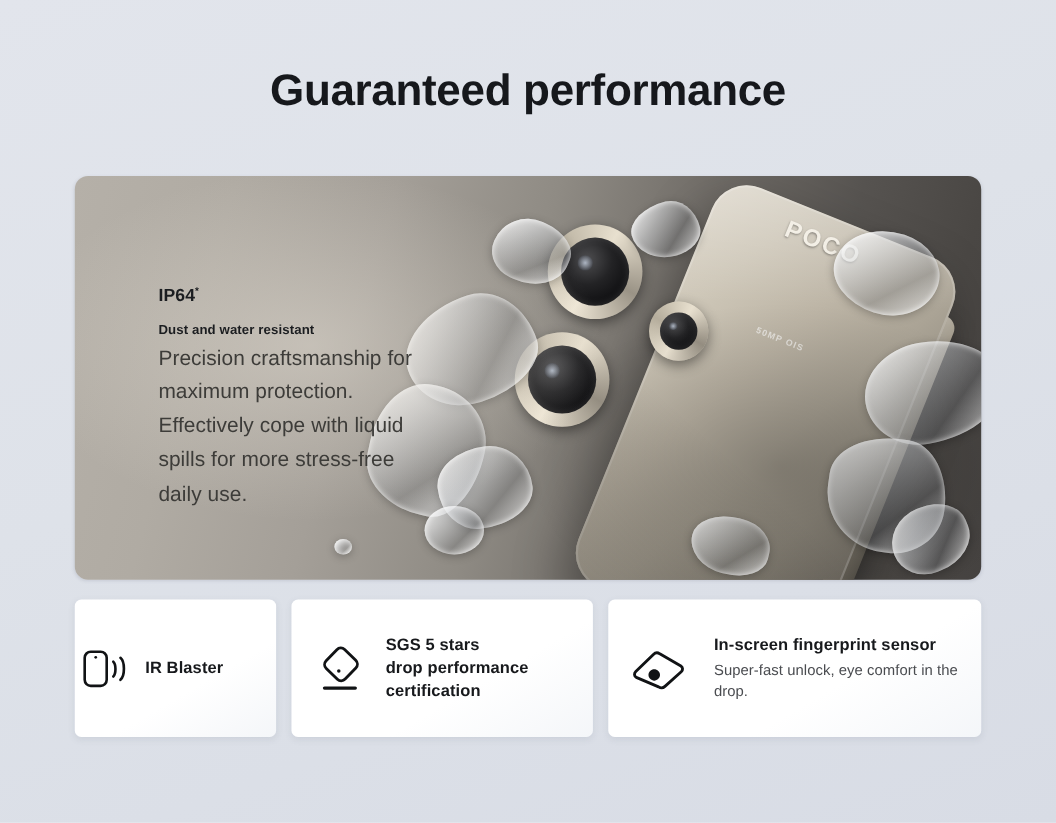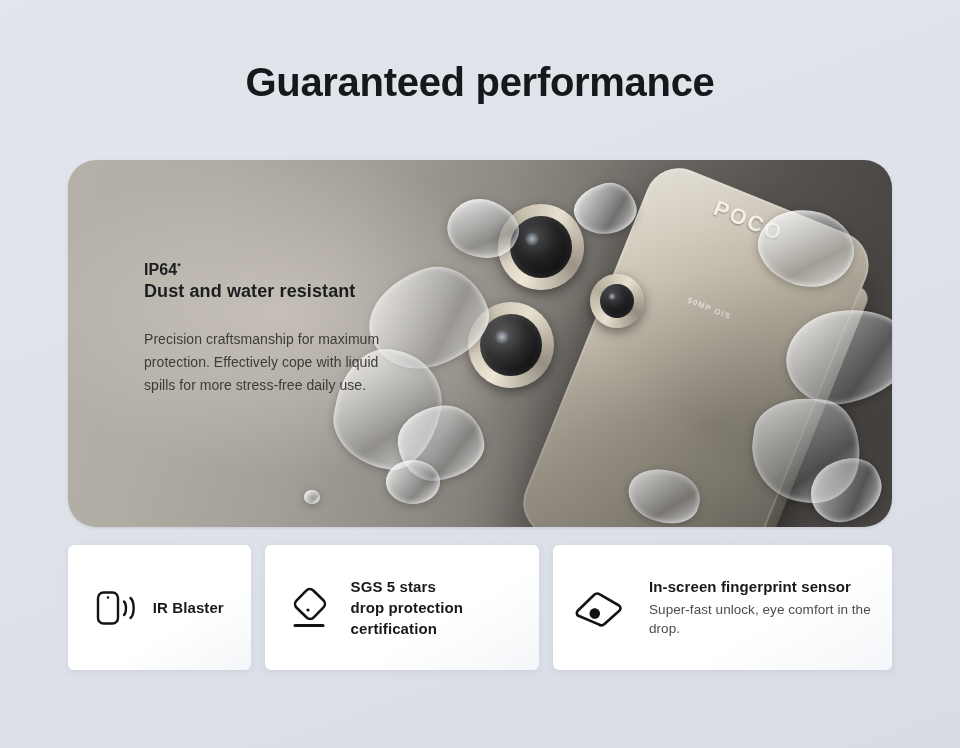--- a/index.html
+++ b/index.html
@@ -35,21 +35,21 @@
     font-family: "Liberation Sans", sans-serif;
   }
 
   
   .hero {
     position: absolute;
     left: 68px;
     top: 160px;
     width: 824px;
     height: 367px;
-    border-radius: 28px;
+    border-radius: 12px;
     overflow: hidden;
     background: linear-gradient(105deg, #b5b0a8 0%, #b0aba3 16%, #a49f98 32%,
                                 #8f8b84 48%, #6f6b66 64%, #565350 78%,
                                 #4a4744 90%, #454240 100%);
     box-shadow: 0 1px 3px rgba(80,90,110,0.16);
   }
 
   
   .hero-sheen {
     position: absolute;
@@ -73,30 +73,30 @@
     color: #1b1d20;
     line-height: 1.25;
     letter-spacing: 0.1px;
   }
   .hero-eyebrow sup {
     font-size: 9px;
     vertical-align: super;
     line-height: 0;
   }
   .hero-heading {
-    font-size: 18px;
+    font-size: 12px;
     font-weight: 700;
     color: #1b1d20;
     line-height: 1.3;
     letter-spacing: 0.1px;
-    margin-top: 0;
+    margin-top: 13px;
   }
   .hero-body {
-    margin-top: 25px;
-    font-size: 14px;
+    margin-top: 3px;
+    font-size: 19px;
     line-height: 1.62;
     color: #3d3c39;
     font-weight: 400;
     letter-spacing: 0.05px;
   }
 
   
   .phone-stage {
     position: absolute;
     left: 400px;
@@ -228,21 +228,21 @@
     display: flex;
     gap: 14px;
   }
   .card {
     background: linear-gradient(150deg, #ffffff 0%, #ffffff 62%, #f4f6f9 100%);
     border-radius: 6px;
     display: flex;
     align-items: center;
     box-shadow: 0 2px 6px rgba(90,100,120,0.10);
   }
-  .card-1 { width: 194px; justify-content: center; gap: 12px; padding: 0 6px; }
+  .card-1 { width: 194px; gap: 12px; padding: 0 6px; }
   .card-2 { width: 262px; gap: 18px; padding: 0 22px; }
   .card-3 { width: 340px; gap: 24px; padding: 0 20px; }
 
   .card-icon {
     flex: 0 0 auto;
     display: flex;
     align-items: center;
     justify-content: center;
   }
   .card-label {
@@ -343,21 +343,21 @@
         <svg width="46" height="48" viewBox="0 0 46 48" fill="none" xmlns="http://www.w3.org/2000/svg">
           <g transform="rotate(44 23 20)">
             <rect x="11" y="8" width="24" height="24" rx="5" stroke="#111315" stroke-width="2.6"></rect>
           </g>
           <circle cx="21" cy="26" r="1.6" fill="#111315"></circle>
           <path d="M8 41.5h28" stroke="#111315" stroke-width="3" stroke-linecap="round"></path>
         </svg>
       </span>
       <span class="card-multiline">
         <span>SGS 5 stars</span><br>
-        <span>drop protection</span><br>
+        <span>drop performance</span><br>
         <span>certification</span>
       </span>
     </div>
 
     <div class="card card-3">
       <span class="card-icon">
         <svg width="52" height="40" viewBox="0 0 52 40" fill="none" xmlns="http://www.w3.org/2000/svg">
           <path d="M5 22.5 21 7c1.6-1.6 4-1.8 5.8-.6L46 17.5c1.9 1.2 2 3.6.3 5.2L31.5 36c-1.6 1.5-4 1.6-5.8.4L5.4 27.8c-2-1.2-2.1-3.6-.4-5.3Z" stroke="#111315" stroke-width="2.6" stroke-linejoin="round"></path>
           <path d="M16.5 25.5c0-2.8 2.4-5.2 5.2-5.2 2.9 0 5.3 2.4 5.3 5.2 0 2.9-2.4 5.3-5.3 5.3-2.8 0-5.2-2.4-5.2-5.3Z" fill="#111315"></path>
         </svg>

